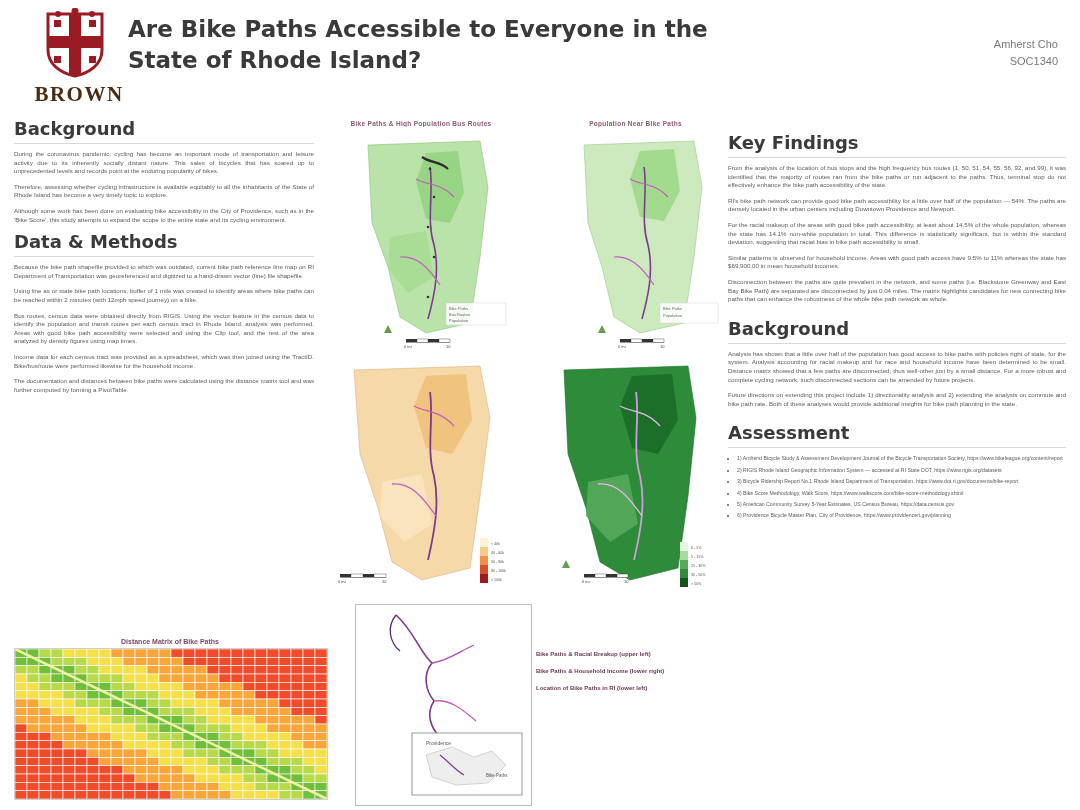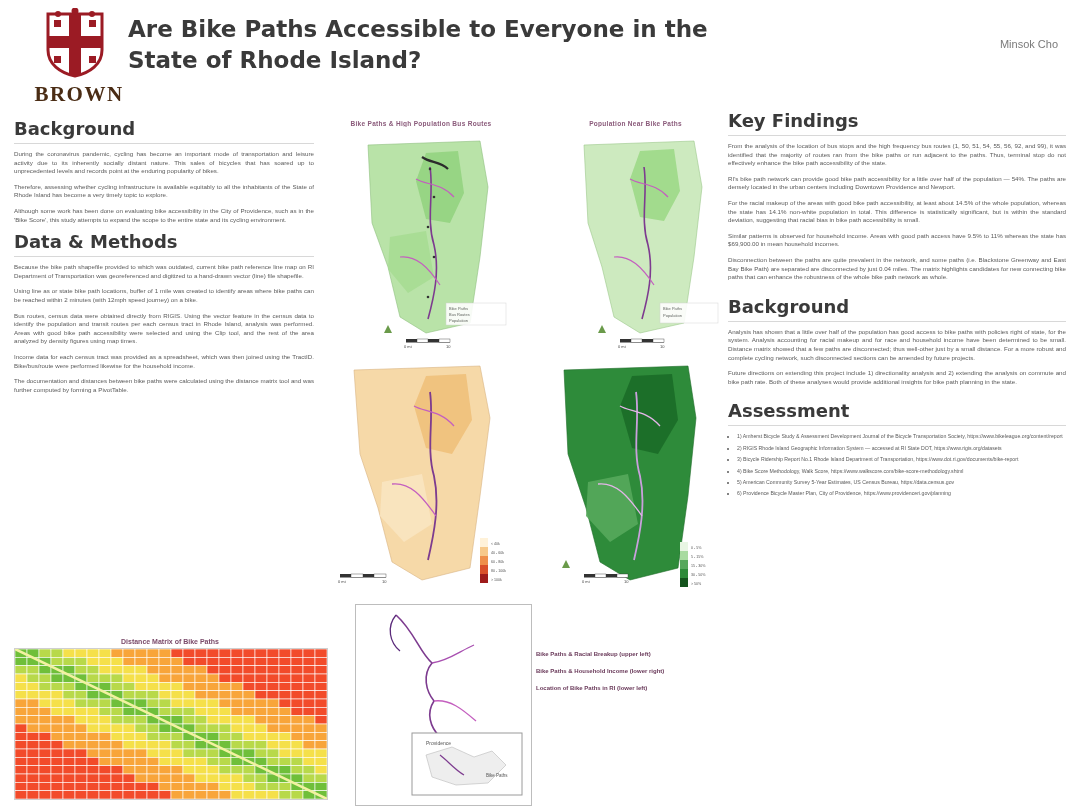--- a/index.html
+++ b/index.html
@@ -20,21 +20,21 @@
   .shield-svg{display:block;}
   .brown-word{position:absolute;left:2px;top:76px;width:94px;text-align:center;
     font-family:"Liberation Serif", serif;font-size:21px;letter-spacing:1.5px;color:#4a2c14;font-weight:bold;}
   .title{position:absolute;left:128px;top:14px;width:600px;
     font-family:"DejaVu Sans", sans-serif;font-size:23px;line-height:31px;color:#3a3a3a;font-weight:bold;}
   .author{position:absolute;right:22px;top:36px;width:260px;text-align:right;
     font-size:11px;line-height:17px;color:#7a7a7a;}
 
   
   .col-left{position:absolute;left:14px;top:118px;width:300px;}
-  .col-right{position:absolute;left:728px;top:110px;width:338px;}
+  .col-right{position:absolute;left:728px;top:132px;width:338px;}
 
   .sec-h{font-family:"DejaVu Sans", sans-serif;font-size:18px;color:#3a3a3a;font-weight:bold;margin:0 0 4px 0;}
   .para{font-size:6.2px;line-height:8.6px;color:#5a5a5a;margin:0 0 7px 0;text-align:justify;}
   .divider{height:1px;background:#d8d8d8;margin:2px 0 6px 0;}
 
   
   .map-box{position:absolute;border:0;background:#ffffff;overflow:hidden;}
   .map-title{font-size:6.5px;color:#8a5a7a;text-align:center;font-weight:bold;letter-spacing:.3px;}
 
   
@@ -64,21 +64,22 @@
           <rect x="10" y="48" width="7" height="7" fill="#9b1b24"></rect>
           <rect x="45" y="48" width="7" height="7" fill="#9b1b24"></rect>
         </svg>
       </div>
       <div class="brown-word">BROWN</div>
     </div>
 
     <div class="title">Are Bike Paths Accessible to Everyone in the State of Rhode Island?</div>
 
     <div class="author">
-      <div>Minsok Cho</div>
+      <div>Amherst Cho</div>
+      <div>SOC1340</div>
     </div>
   </div>
 
   <div class="col-left">
     <div class="sec-h">Background</div>
     <div class="divider"></div>
     <p class="para">During the coronavirus pandemic, cycling has become an important mode of transportation and leisure activity due to its inherently socially distant nature. This sales of bicycles that has soared up to unprecedented levels and records point at the enduring popularity of bikes.</p>
     <p class="para">Therefore, assessing whether cycling infrastructure is available equitably to all the inhabitants of the State of Rhode Island has become a very timely topic to explore.</p>
     <p class="para">Although some work has been done on evaluating bike accessibility in the City of Providence, such as in the 'Bike Score', this study attempts to expand the scope to the entire state and its cycling environment.</p>
 

